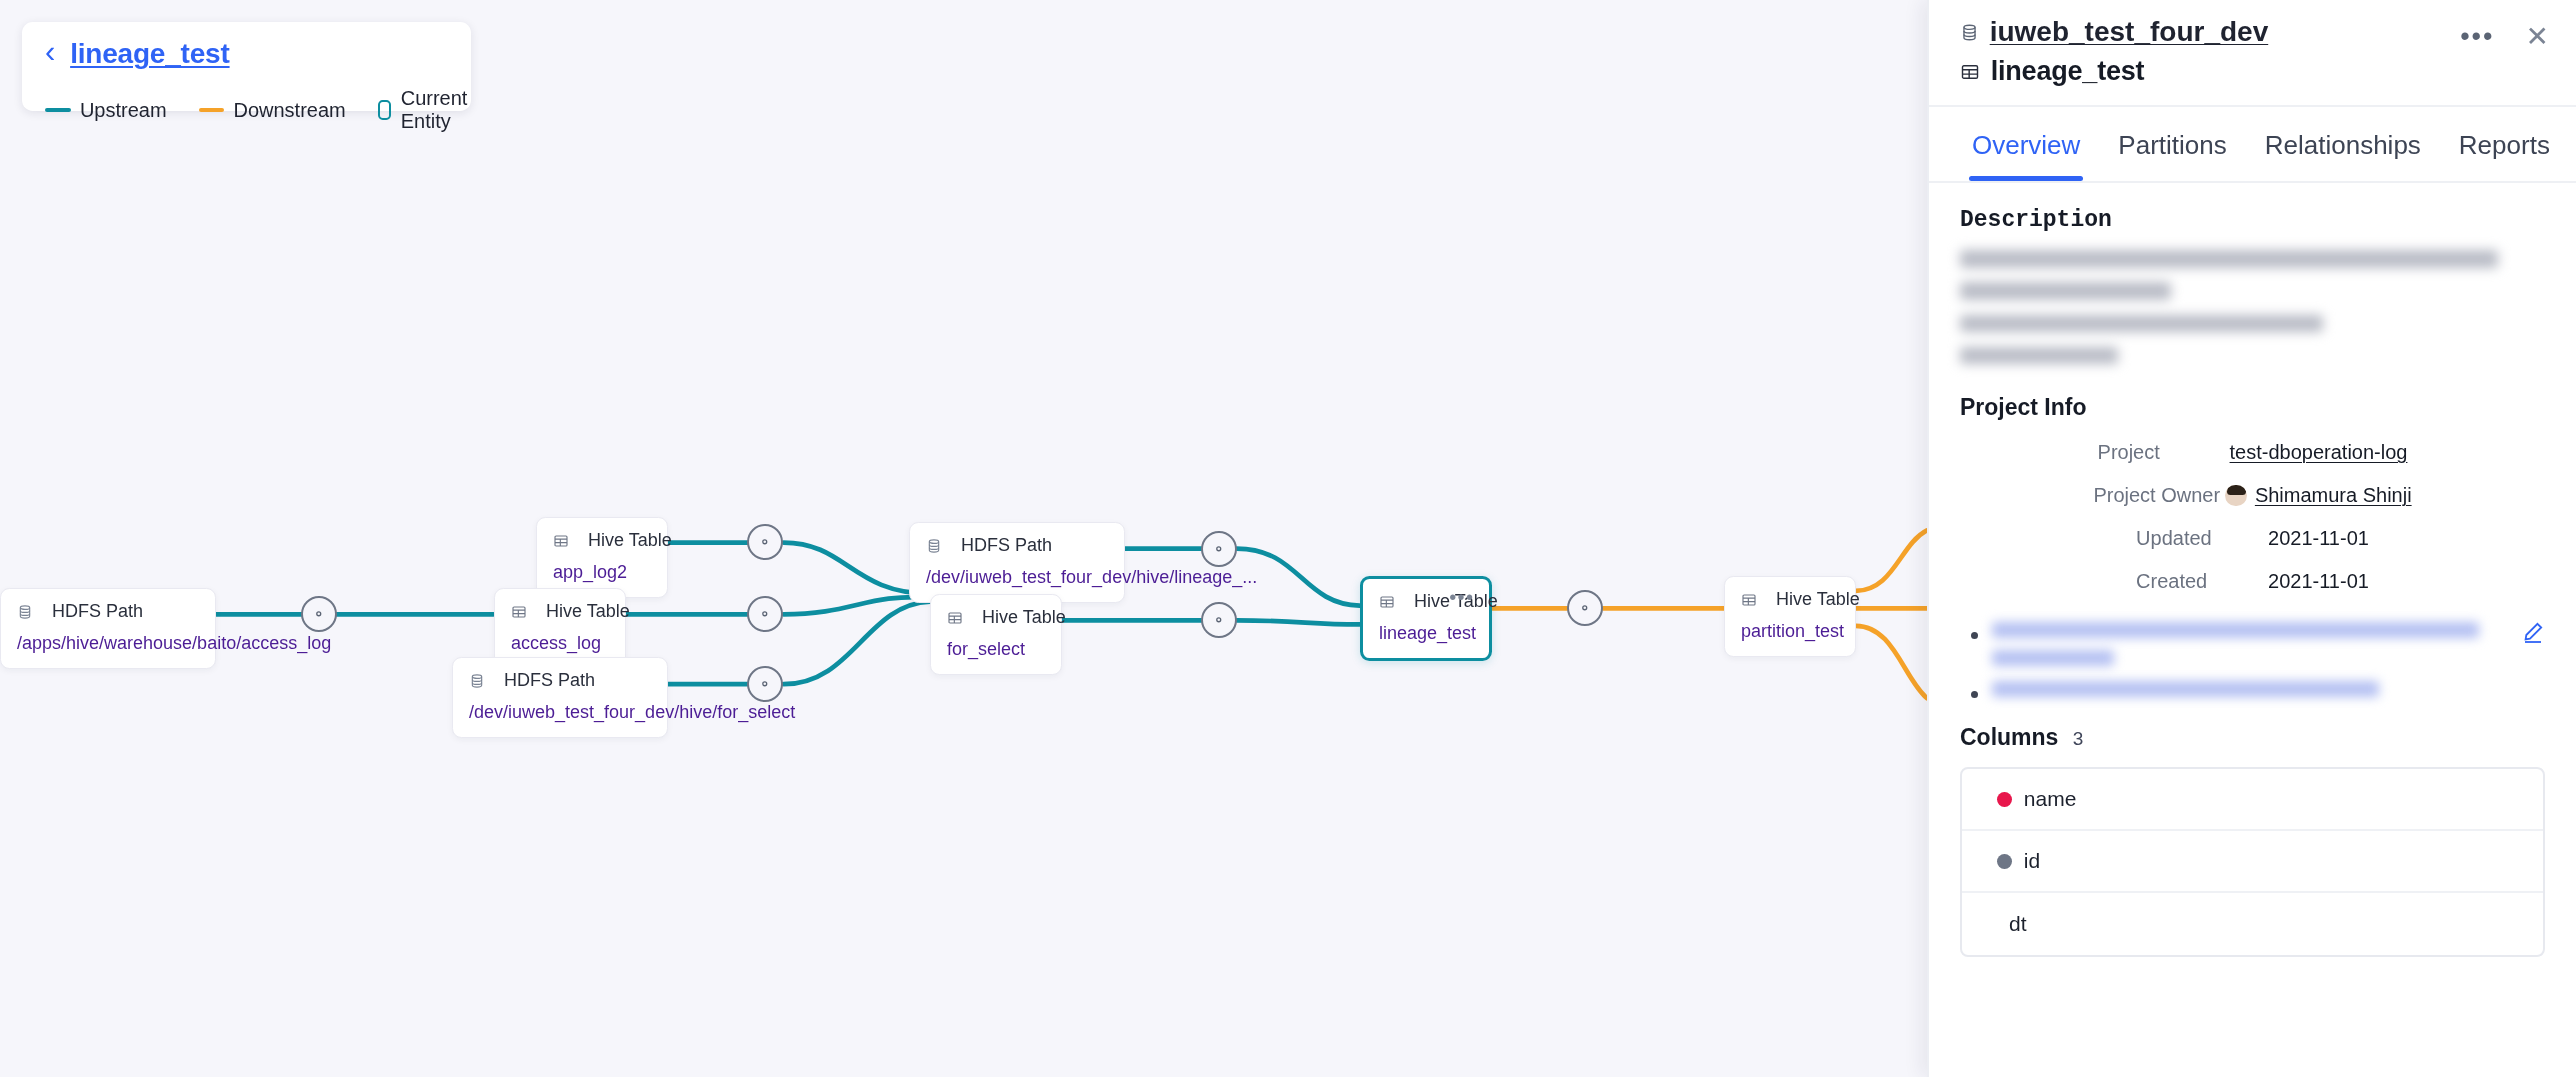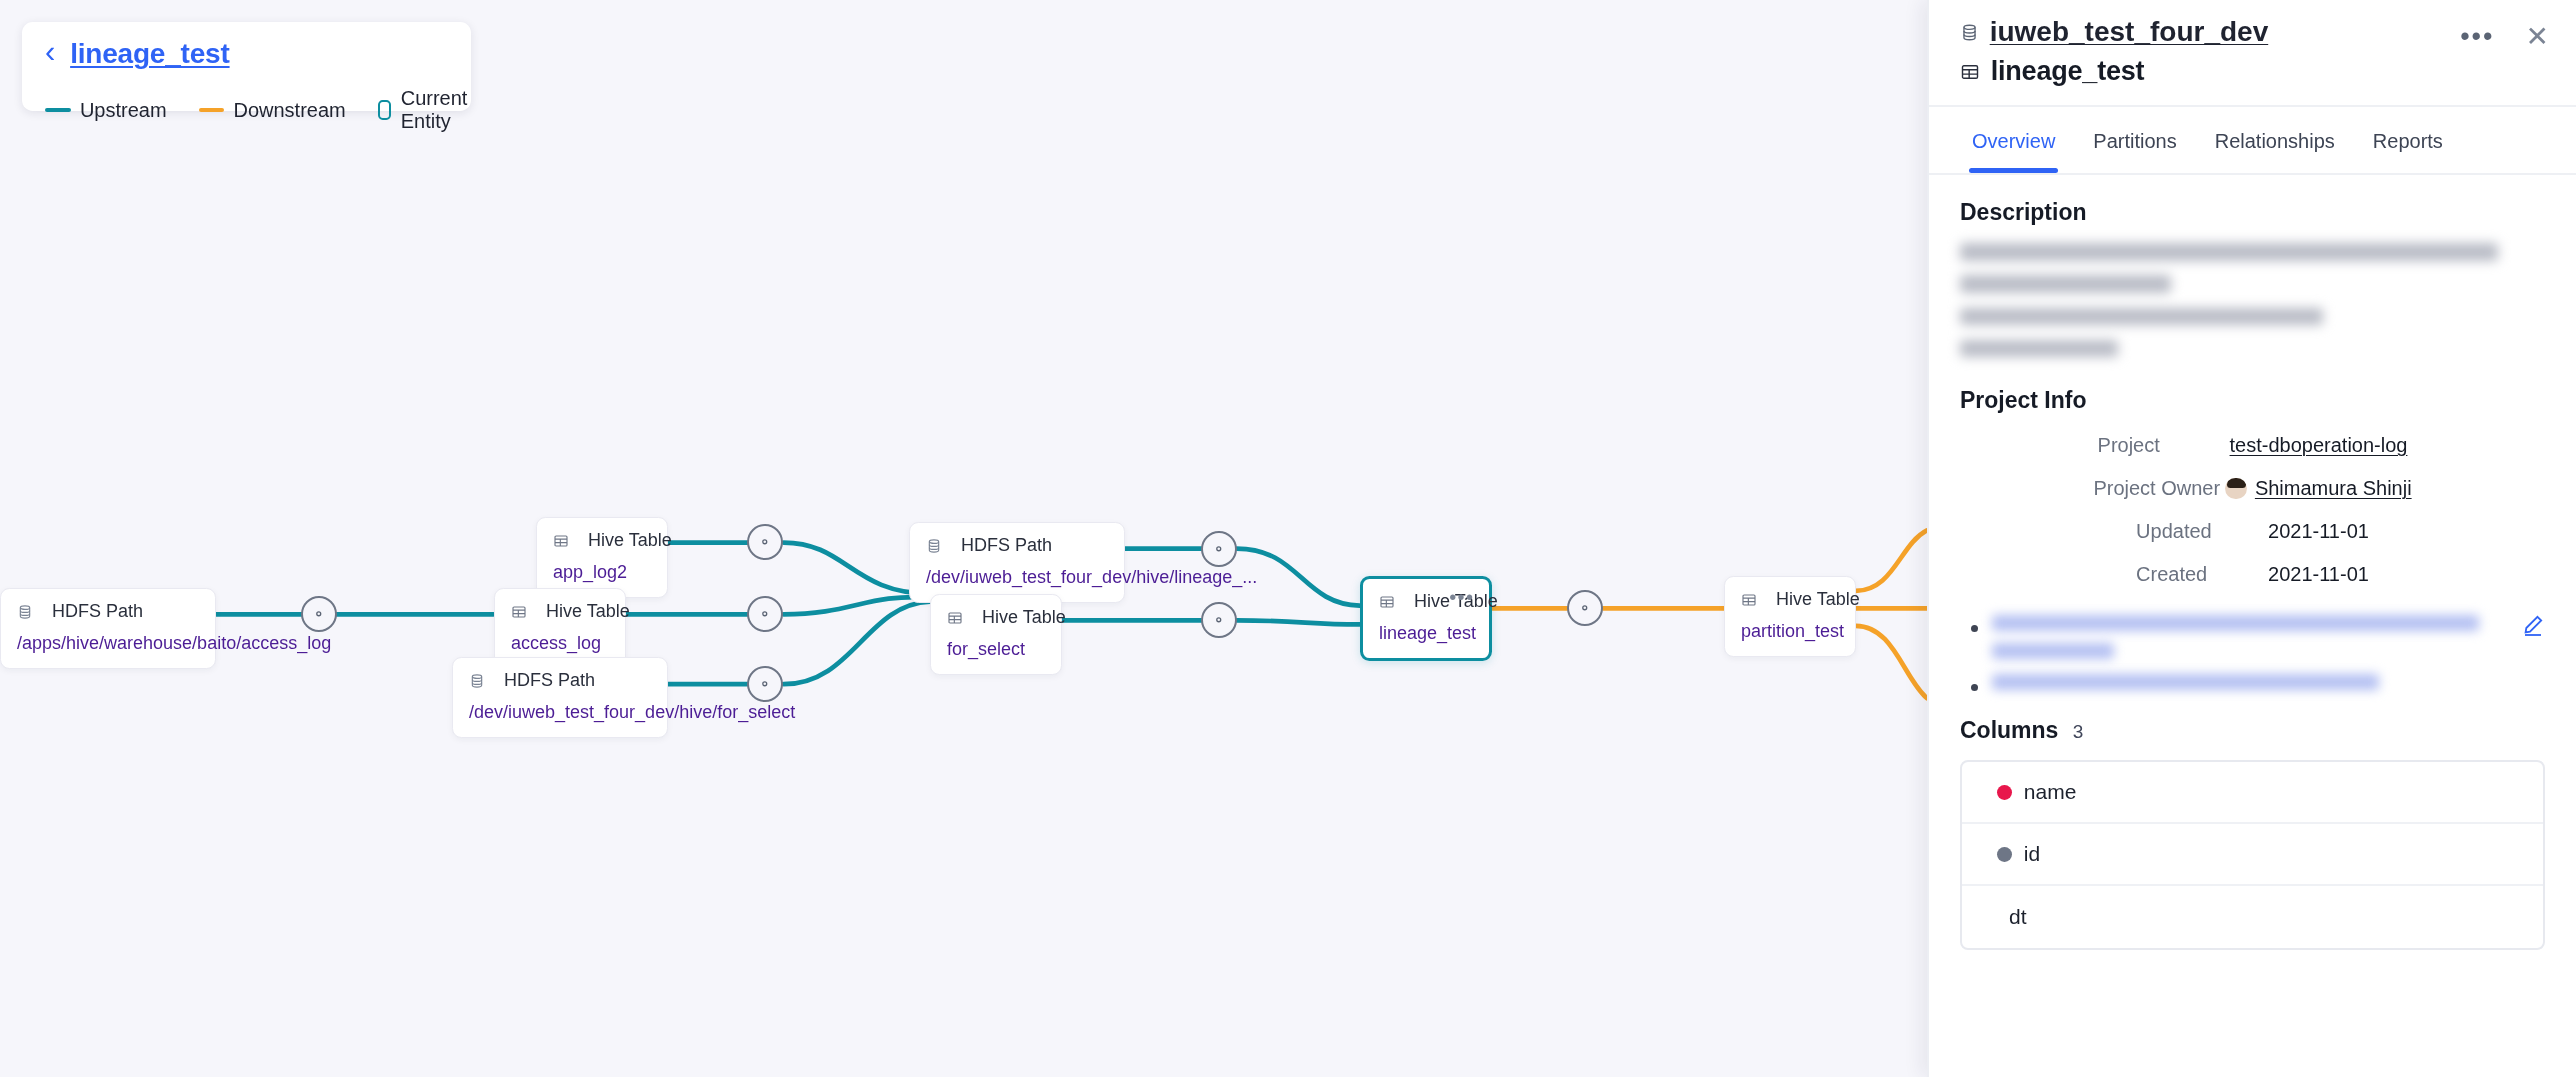--- a/index.html
+++ b/index.html
@@ -84,34 +84,34 @@
     text-underline-offset: 3.4px; cursor: pointer;
   }
   #phead .ent { font-size: 27px; color: #161b26; font-weight: 700; letter-spacing: -0.2px; }
   #phead .acts { position: absolute; right: 27px; top: 27px; display: flex; align-items: center; gap: 31px; }
   #phead .kebab { font-size: 27px; line-height: 13.4px; color: #5b6474; cursor: pointer; letter-spacing: 2px; }
   #phead .xbtn { font-size: 28px; line-height: 20px; color: #7b8494; cursor: pointer; font-weight: 300; }
 
   #tabs { display: flex; gap: 0; padding: 0 24px; border-bottom: 2px solid #eef0f4; }
   .tab {
     position: relative; padding: 23px 19px 20px 19px;
-    font-size: 20px; color: #3d4454; cursor: pointer; white-space: nowrap;
+    font-size: 26px; color: #3d4454; cursor: pointer; white-space: nowrap;
   }
   .tab.active { color: #2f63f5; }
   .tab.active:after {
     content: ""; position: absolute; left: 16px; right: 16px; bottom: 0;
     height: 4.7px; background: #2f63f5; border-radius: 2.7px;
   }
 
   #pbody { padding: 0 31px; }
   .sect-title { font-size: 23px; font-weight: 700; color: #161b26; }
   .sect-title .count { font-weight: 400; font-size: 19px; color: #40465a; margin-left: 8px; }
   .sect-title .sub { font-weight: 700; font-size: 17.5px; color: #161b26; }
 
-  #descblock { margin-top: 24px; }
+  #descblock { margin-top: 24px; font-family: Liberation Mono, monospace; }
   .blurlines { margin-top: 17.5px; filter: blur(6px); }
   .blurlines div { height: 17.5px; border-radius: 3.4px; background: #b9bcc6; margin-bottom: 14.8px; }
 
   #projinfo { margin-top: 29.5px; }
   .kv { display: flex; align-items: center; margin-top: 20px; font-size: 20px; justify-content: center; }
   .kv .k { width: 132px; color: #6b7280; flex: none; }
   .kv .v { color: #161b26; }
   .kv .link {
     color: #161b26; text-decoration: underline; text-decoration-thickness: 1.3px;
     text-underline-offset: 3.4px; cursor: pointer;

